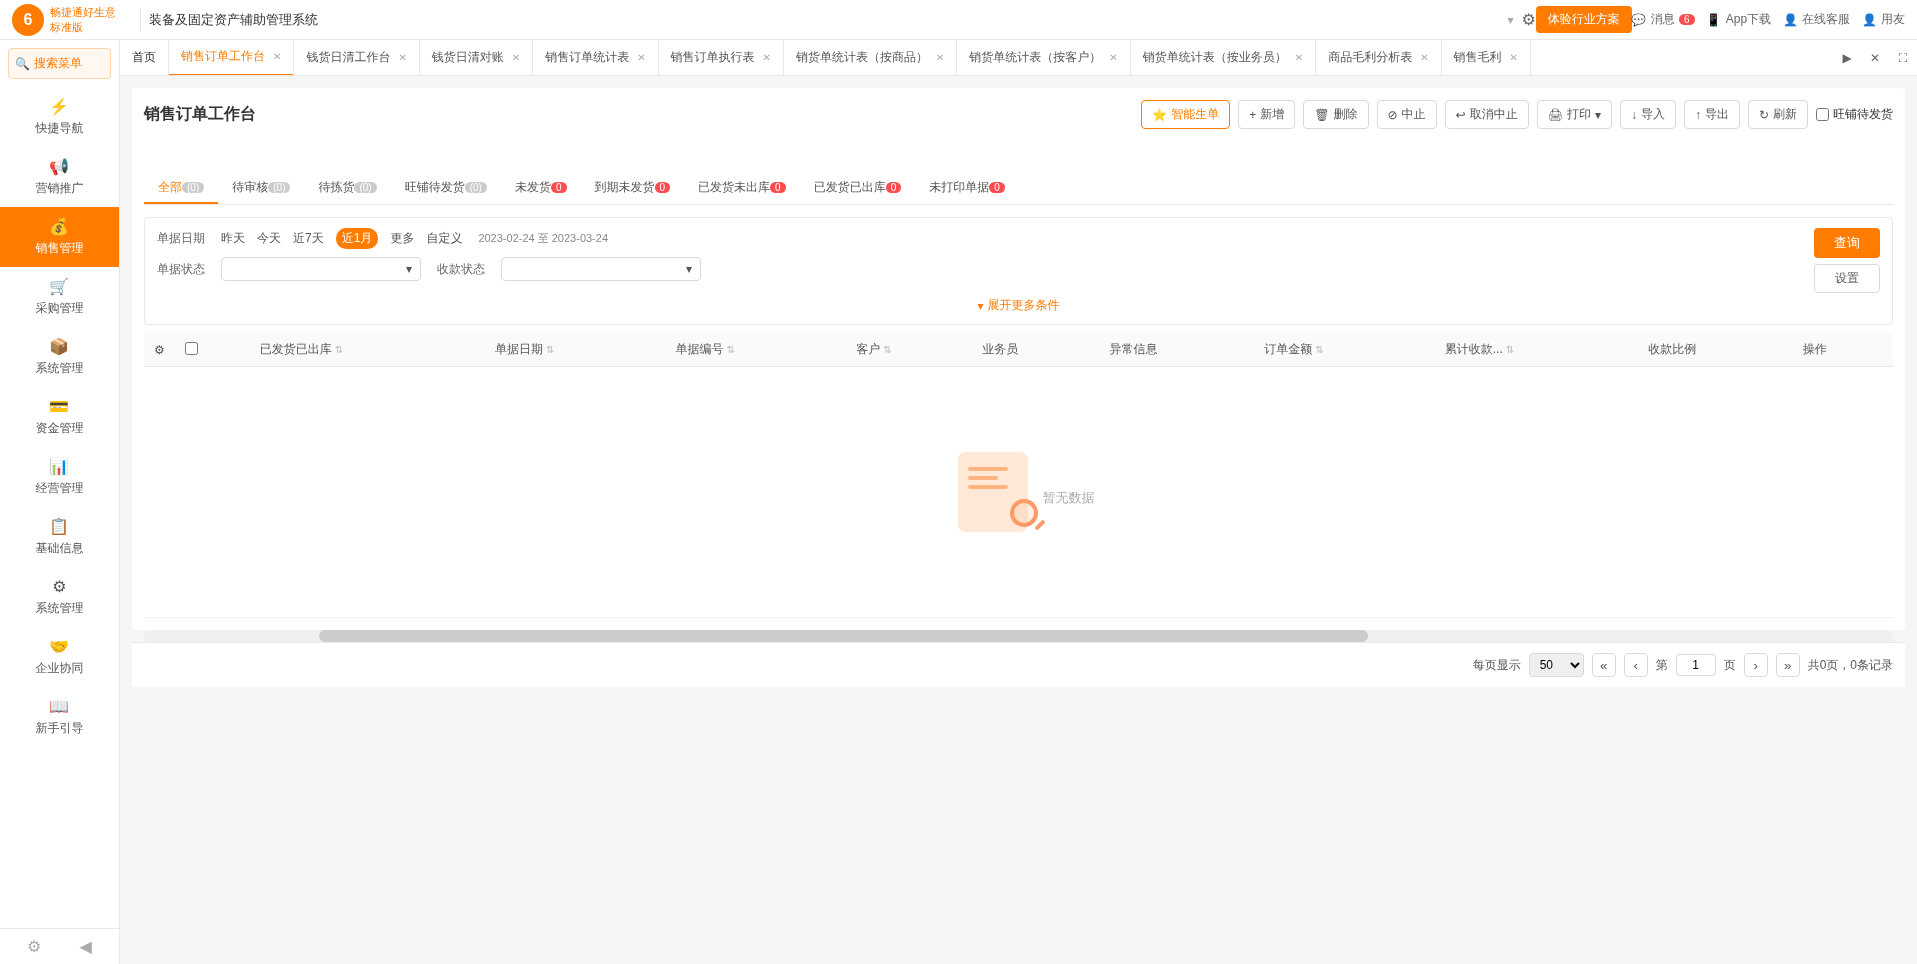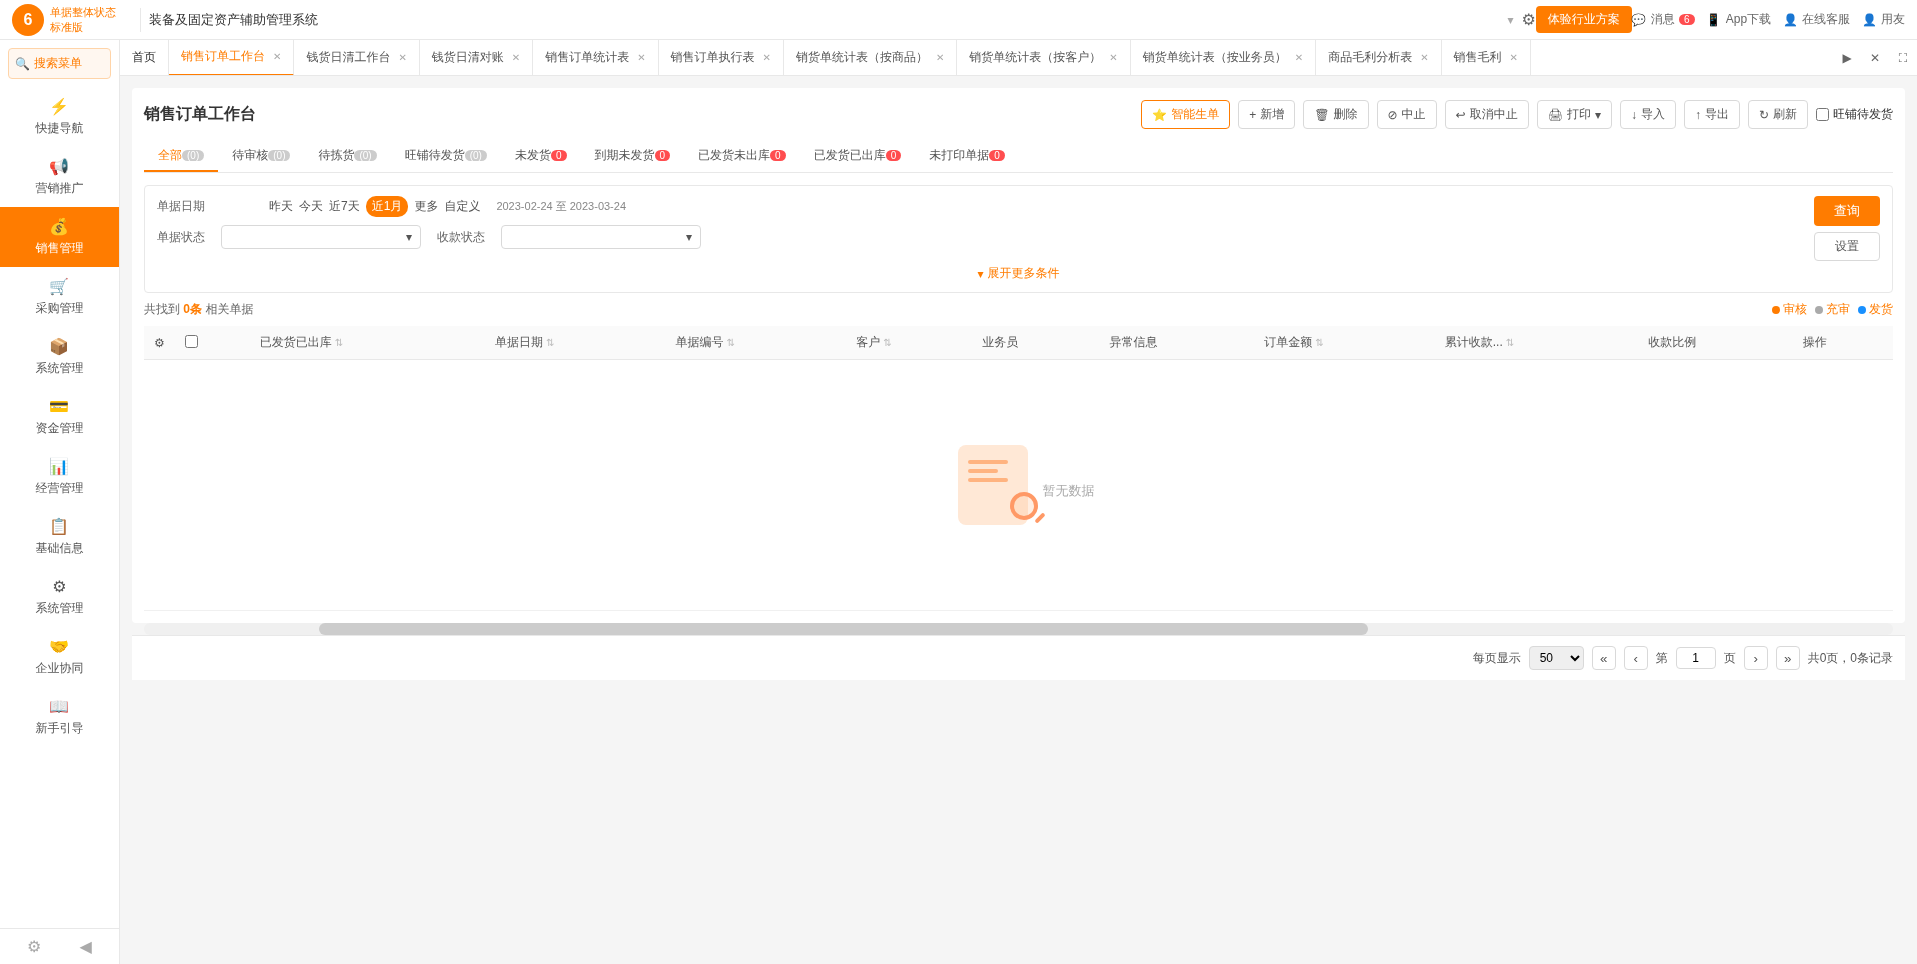--- a/index.html
+++ b/index.html
@@ -47,30 +47,30 @@
     
     .page-card { background: #fff; border-radius: 4px; padding: 12px; }
     .page-header { display: flex; align-items: center; justify-content: space-between; margin-bottom: 12px; }
     .page-title { font-size: 16px; font-weight: bold; color: #333; }
     .header-actions { display: flex; align-items: center; gap: 8px; }
     .btn-smart { background: #fff; border: 1px solid #ff7c00; color: #ff7c00; padding: 5px 10px; border-radius: 4px; cursor: pointer; font-size: 12px; display: flex; align-items: center; gap: 4px; }
     .btn-action { background: #fff; border: 1px solid #d9d9d9; color: #555; padding: 5px 10px; border-radius: 4px; cursor: pointer; font-size: 12px; display: flex; align-items: center; gap: 4px; }
 
     
     .sub-tabs { display: flex; gap: 0; margin-bottom: 12px; border-bottom: 1px solid #e8e8e8; }
-    .sub-tab { padding: 6px 14px; cursor: pointer; color: #555; font-size: 12px; border-bottom: 2px solid transparent; }
+    .sub-tab { padding: 6px 14px; cursor: pointer; color: #555; font-size: 12px; border-bottom: 2px solid transparent; margin-top: 32px; }
     .sub-tab.active { color: #ff7c00; border-bottom: 2px solid #ff7c00; }
     .sub-tab .badge { background: #ccc; color: white; border-radius: 10px; padding: 0 5px; font-size: 10px; }
     .sub-tab .badge.red { background: #ff4d4f; }
 
     
     .filter-area { background: #fff; padding: 10px 12px; margin-bottom: 8px; border-radius: 4px; border: 1px solid #e8e8e8; }
     .filter-row { display: flex; align-items: center; gap: 16px; margin-bottom: 8px; }
     .filter-label { color: #666; font-size: 12px; white-space: nowrap; }
-    .filter-date-options { display: flex; gap: 6px; align-items: center; margin-left: 48px; }
+    .filter-date-options { display: flex; gap: 12px; align-items: center; }
     .date-opt { color: #555; cursor: pointer; font-size: 12px; }
     .date-opt.active { color: #fff; background: #ff7c00; padding: 2px 6px; border-radius: 10px; }
     .date-range { color: #888; font-size: 11px; }
     .filter-select { border: 1px solid #d9d9d9; border-radius: 4px; padding: 4px 8px; font-size: 12px; color: #555; min-width: 120px; display: flex; align-items: center; justify-content: space-between; cursor: pointer; background: #fff; }
     .expand-btn { color: #ff7c00; cursor: pointer; font-size: 12px; display: flex; align-items: center; gap: 4px; }
     .btn-query { background: #ff7c00; color: white; border: none; padding: 6px 20px; border-radius: 4px; cursor: pointer; font-size: 13px; }
     .btn-setting { background: #fff; border: 1px solid #d9d9d9; color: #555; padding: 5px 12px; border-radius: 4px; cursor: pointer; font-size: 12px; }
     .filter-actions-col { display: flex; flex-direction: column; gap: 6px; }
 
     
@@ -115,21 +115,21 @@
   </style>
 </head>
 <body>
 
 <div class="app-container">
 
   <div class="top-bar">
     <div class="logo-area">
       <div class="logo-icon">6</div>
       <div class="logo-text">
-        <div>单据整体状态</div>
+        <div>畅捷通好生意</div>
         <div>标准版</div>
       </div>
     </div>
     <div class="top-divider"></div>
     <div class="sys-name">装备及固定资产辅助管理系统</div>
     <span style="color:#aaa;cursor:pointer;margin-right:8px;">▾</span>
     <span class="gear-btn">⚙</span>
     <button class="btn-industry">体验行业方案</button>
     <div class="top-actions">
       <div class="top-user-action">
@@ -378,41 +378,20 @@
               </div>
             </div>
             <div style="display:flex;justify-content:center;margin-top:4px;">
               <div class="expand-btn">
                 <span>▾</span>
                 <span>展开更多条件</span>
               </div>
             </div>
           </div>
 
-          <div class="table-summary">
-            <div class="summary-text">
-              <span>共找到</span>
-              <span class="count">0条</span>
-              <span>相关单据</span>
-            </div>
-            <div class="table-actions">
-              <div class="tbl-action-btn">
-                <span class="dot dot-orange"></span>
-                <span>审核</span>
-              </div>
-              <div class="tbl-action-btn">
-                <span class="dot dot-gray"></span>
-                <span>充审</span>
-              </div>
-              <div class="tbl-action-btn">
-                <span class="dot dot-blue"></span>
-                <span>发货</span>
-              </div>
-            </div>
-          </div>
 
           <div style="overflow-x:auto;">
             <table class="data-table">
               <thead>
                 <tr>
                   <th>
                     <span>⚙</span>
                   </th>
                   <th>
                     <input type="checkbox" style="">

